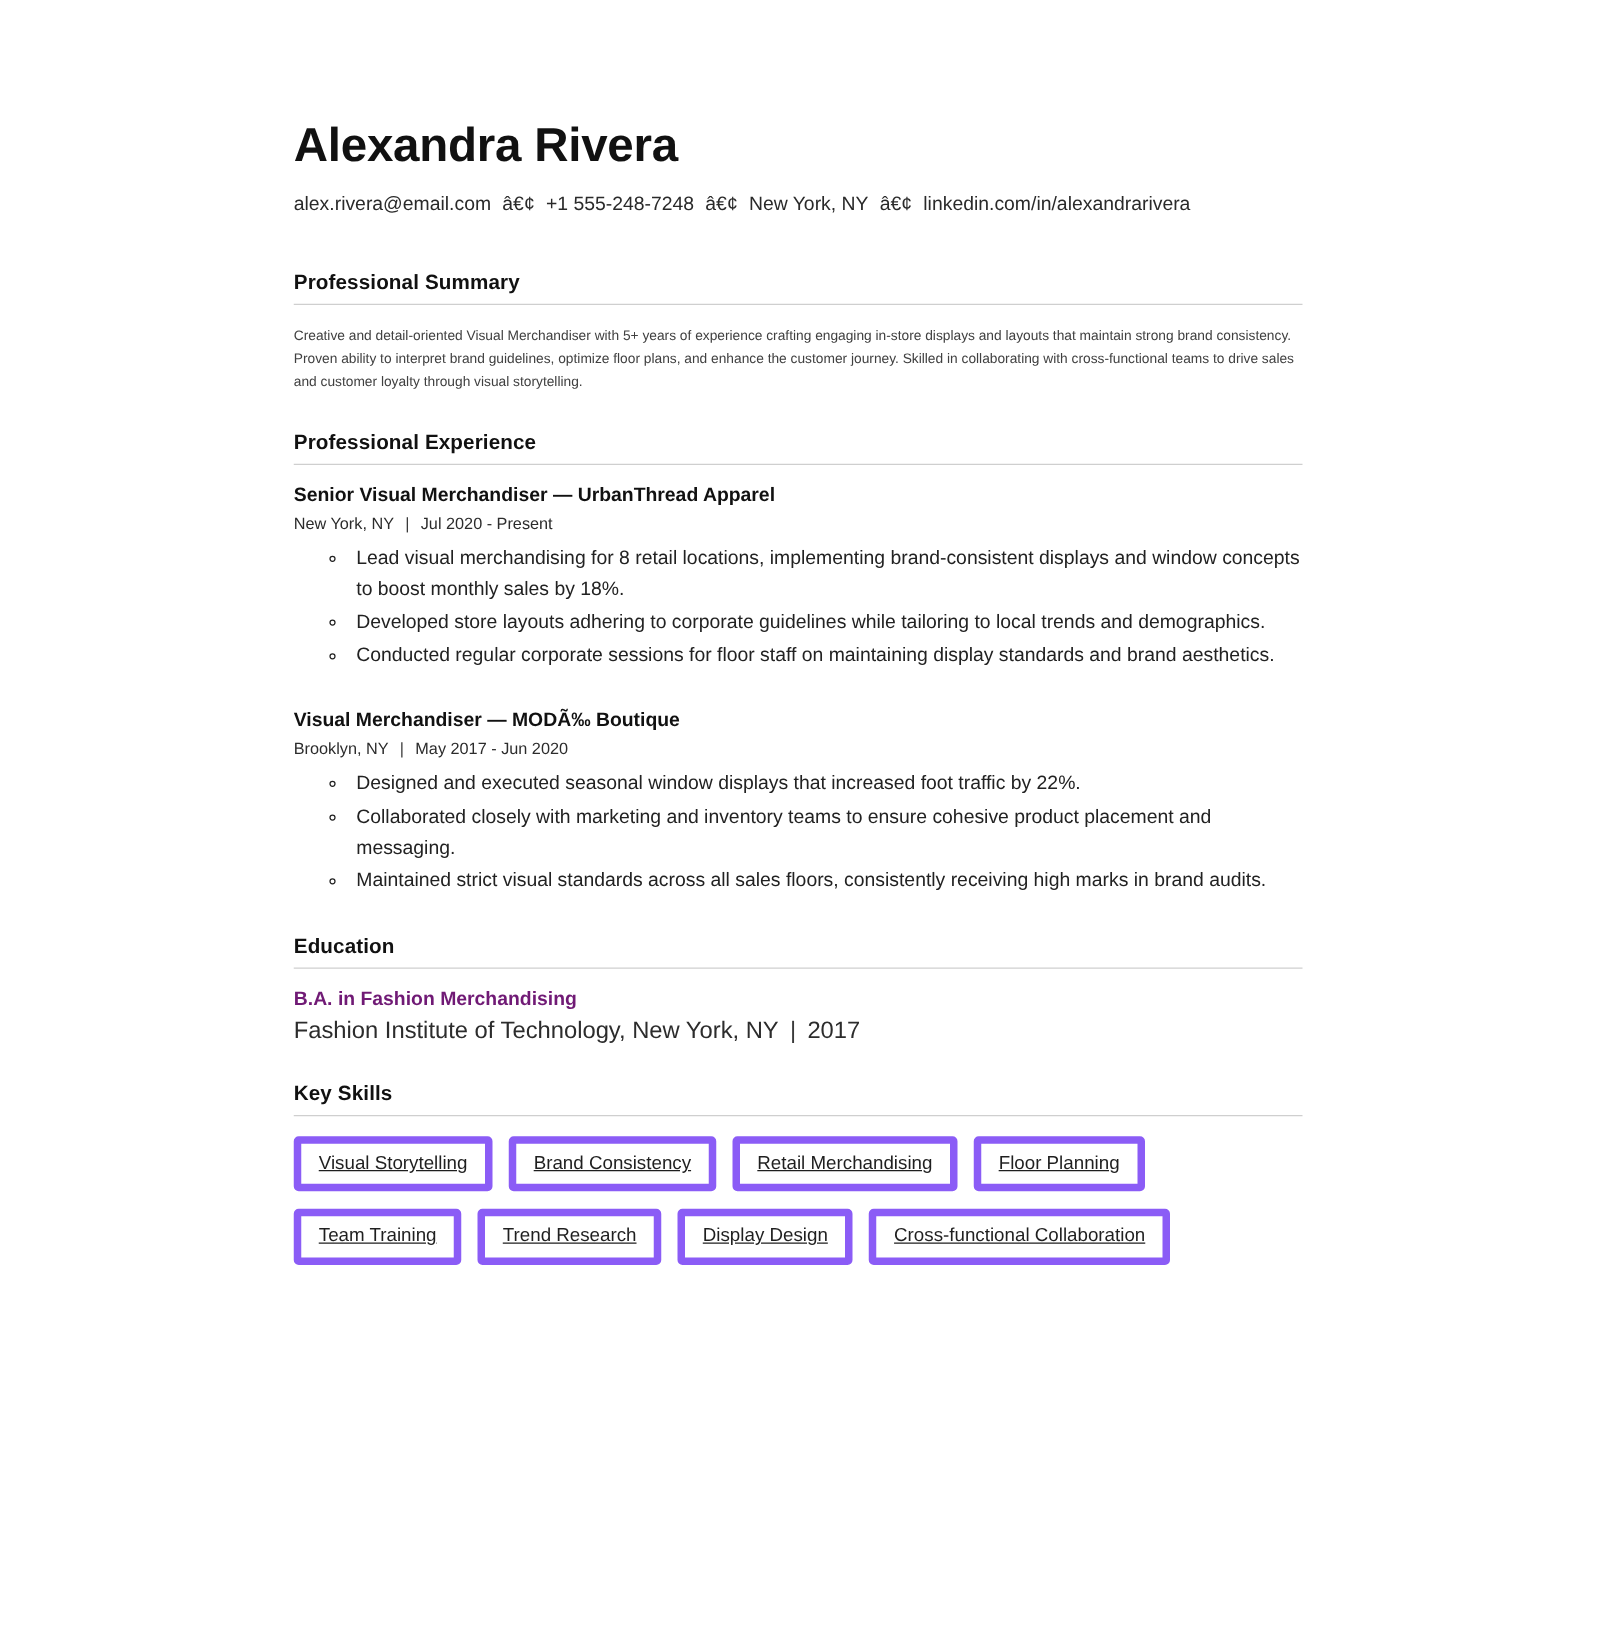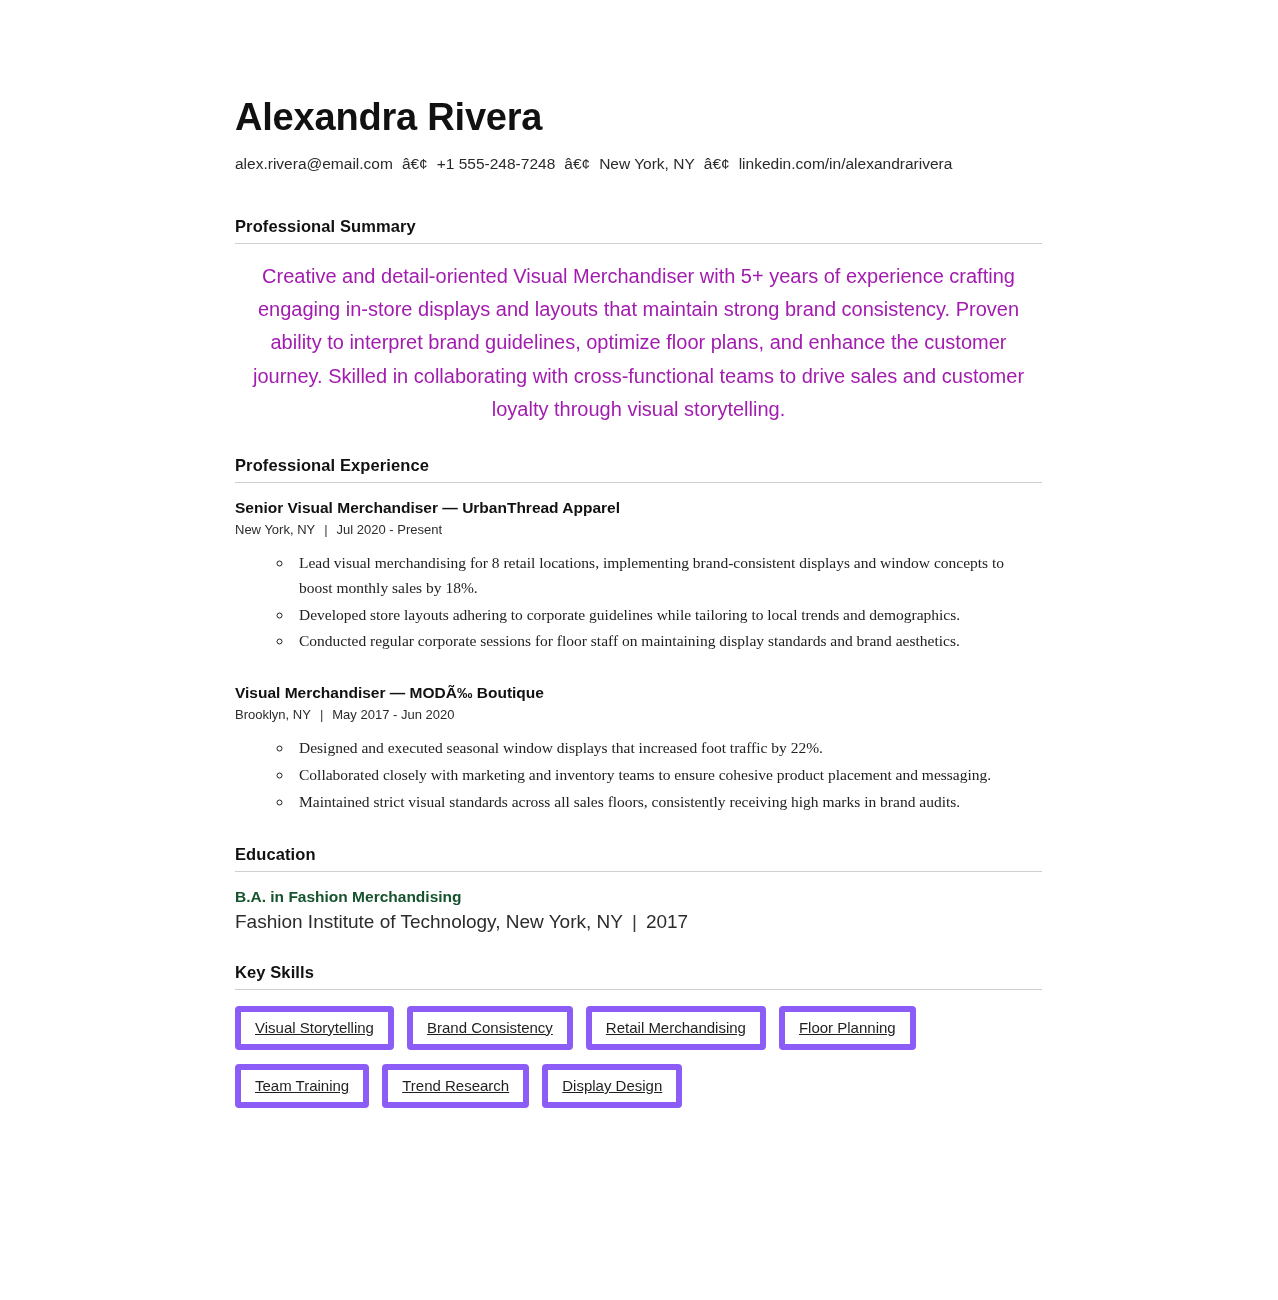--- a/index.html
+++ b/index.html
@@ -57,25 +57,25 @@
     letter-spacing: 0.1px;
   }
   .section-rule {
     height: 1px;
     background: #cfcfcf;
     width: 100%;
     margin-bottom: 16px;
   }
 
   .summary-text {
-    font-size: 20px;
+    font-size: 11px;
     line-height: 1.66;
-    color: #a21caf;
-    margin: 0;
-    text-align: center;
+    color: #404040;
+    margin: 0;
+    text-align: left;
   }
 
   
   .job {
     margin-bottom: 30px;
   }
   .job:last-child {
     margin-bottom: 0;
   }
   .job-title {
@@ -87,38 +87,37 @@
   .job-meta {
     font-size: 13px;
     color: #2c2c2c;
     margin: 0 0 9px 0;
   }
   .meta-sep {
     padding: 0 9px;
     color: #3a3a3a;
   }
   ul.bullets {
-    margin: 14px;
+    margin: 0;
     padding: 0 0 0 44px;
     list-style-type: circle;
-    font-family: Liberation Serif, serif;
   }
   ul.bullets li {
     font-size: 15.5px;
     line-height: 1.6;
     color: #222222;
     margin-bottom: 2px;
     padding-left: 6px;
   }
 
   
   .edu-degree {
     font-size: 15.5px;
     font-weight: 700;
-    color: #14532d;
+    color: #701a75;
     margin: 0 0 5px 0;
   }
   .edu-meta {
     font-size: 19px;
     color: #2c2c2c;
     margin: 0;
   }
 
   
   .skills-wrap {
@@ -203,17 +202,18 @@
       <h2 class="section-title">Key Skills</h2>
       <div class="section-rule"></div>
       <div class="skills-wrap">
         <span class="skill-pill">Visual Storytelling</span>
         <span class="skill-pill">Brand Consistency</span>
         <span class="skill-pill">Retail Merchandising</span>
         <span class="skill-pill">Floor Planning</span>
         <span class="skill-pill">Team Training</span>
         <span class="skill-pill">Trend Research</span>
         <span class="skill-pill">Display Design</span>
+        <span class="skill-pill">Cross-functional Collaboration</span>
       </div>
     </div>
 
   </div>
 </div>
 
 </body></html>

